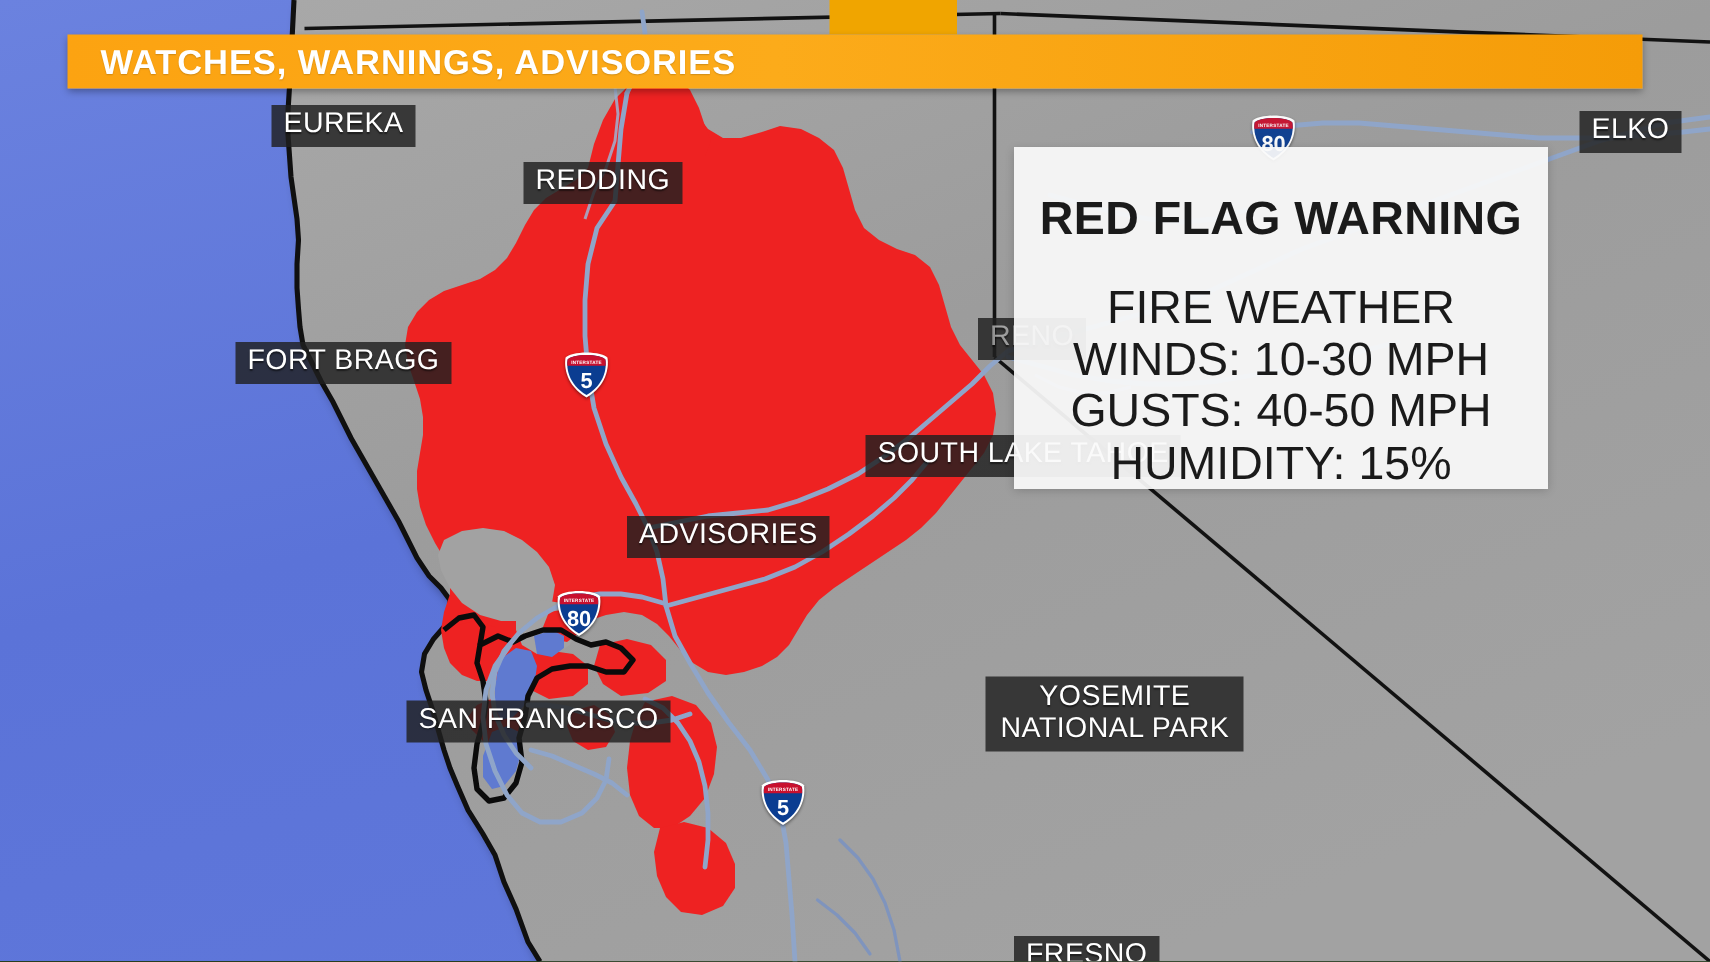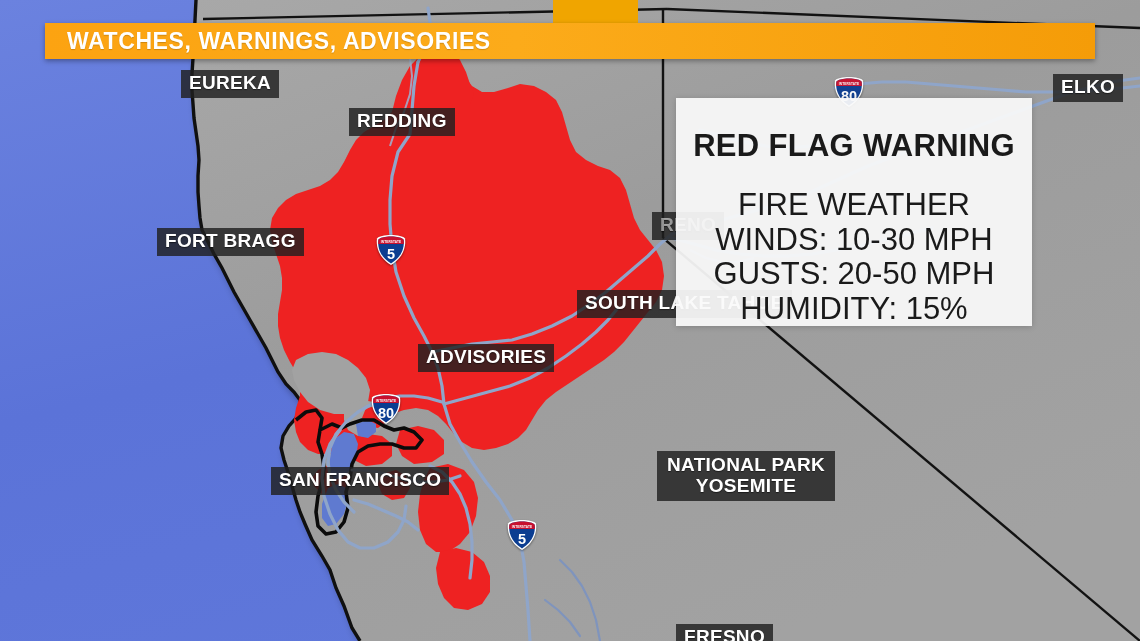--- a/index.html
+++ b/index.html
@@ -48,21 +48,21 @@
   }
   #info-panel .pline{
     color:#1a1a1a;font-size:31px;font-weight:normal;line-height:1.115;
     white-space:nowrap;
   }
 
   
   .city{
     position:absolute;
     background:rgba(32,32,32,.82);
-    color:#fff;font-size:19px;font-weight:bold;letter-spacing:.3px;
+    color:#fff;font-size:19px;font-weight:normal;letter-spacing:.3px;
     padding:3px 8px 4px 8px;white-space:nowrap;line-height:1.08;
     text-shadow:0 1px 1px rgba(0,0,0,.5);
   }
   .city.two{text-align:center;padding:4px 10px 5px 10px;}
   .city.dim{color:rgba(255,255,255,.55);}
 
   
   .shield{position:absolute;width:34px;height:34px;}
   .shield svg{display:block;width:34px;height:34px;
     filter:drop-shadow(0 1px 1px rgba(0,0,0,.45));}
@@ -262,22 +262,22 @@
   <div class="city dim" style="left:652px;top:212px;">
     <span>RENO</span>
   </div>
   <div class="city" style="left:577px;top:290px;">
     <span>SOUTH LAKE TAHOE</span>
   </div>
   <div class="city" style="left:1053px;top:74px;">
     <span>ELKO</span>
   </div>
   <div class="city two" style="left:657px;top:451px;">
+    <div>YOSEMITE</div>
     <div>NATIONAL PARK</div>
-    <div>YOSEMITE</div>
   </div>
   <div class="city" style="left:676px;top:624px;">
     <span>FRESNO</span>
   </div>
 
   <div class="shield" style="left:374px;top:233px;">
     <svg viewBox="0 0 34 34">
       <path d="M17 2 C11 2 4 3.5 3 5.5 C2 12 3.5 24 17 32 C30.5 24 32 12 31 5.5 C30 3.5 23 2 17 2 Z" fill="#ffffff"></path>
       <path d="M17 3.6 C11.6 3.6 5.3 5 4.4 6.7 C3.5 12.5 4.9 23.2 17 30.4 C29.1 23.2 30.5 12.5 29.6 6.7 C28.7 5 22.4 3.6 17 3.6 Z" fill="#0b3d91"></path>
       <path d="M17 3.6 C11.6 3.6 5.3 5 4.4 6.7 C4.2 8 4.1 9.4 4.2 10.9 L29.8 10.9 C29.9 9.4 29.8 8 29.6 6.7 C28.7 5 22.4 3.6 17 3.6 Z" fill="#c8102e"></path>
@@ -314,18 +314,18 @@
       <text x="17" y="9.6" font-size="3.1" fill="#ffffff" text-anchor="middle" font-family="Liberation Sans, sans-serif" font-weight="bold" letter-spacing=".15">INTERSTATE</text>
       <text x="17" y="25.6" font-size="14.5" fill="#ffffff" text-anchor="middle" font-family="Liberation Sans, sans-serif" font-weight="bold">80</text>
     </svg>
   </div>
 
   <div id="info-panel">
     <div class="ptitle">RED FLAG WARNING</div>
     <div class="plines">
       <div class="pline">FIRE WEATHER</div>
       <div class="pline">WINDS: 10-30 MPH</div>
-      <div class="pline">GUSTS: 20-50 MPH</div>
+      <div class="pline">GUSTS: 40-50 MPH</div>
       <div class="pline">HUMIDITY: 15%</div>
     </div>
   </div>
 
 </div>
 
 </body></html>

